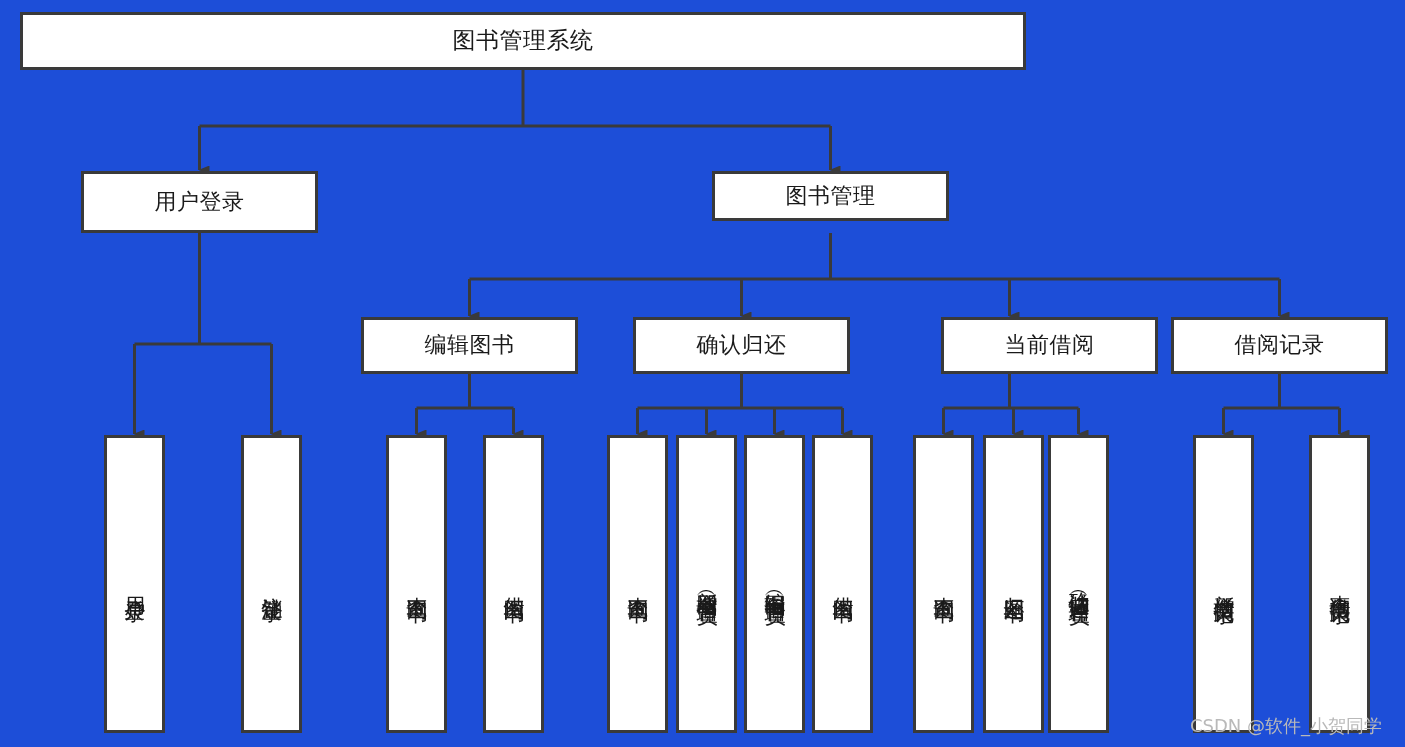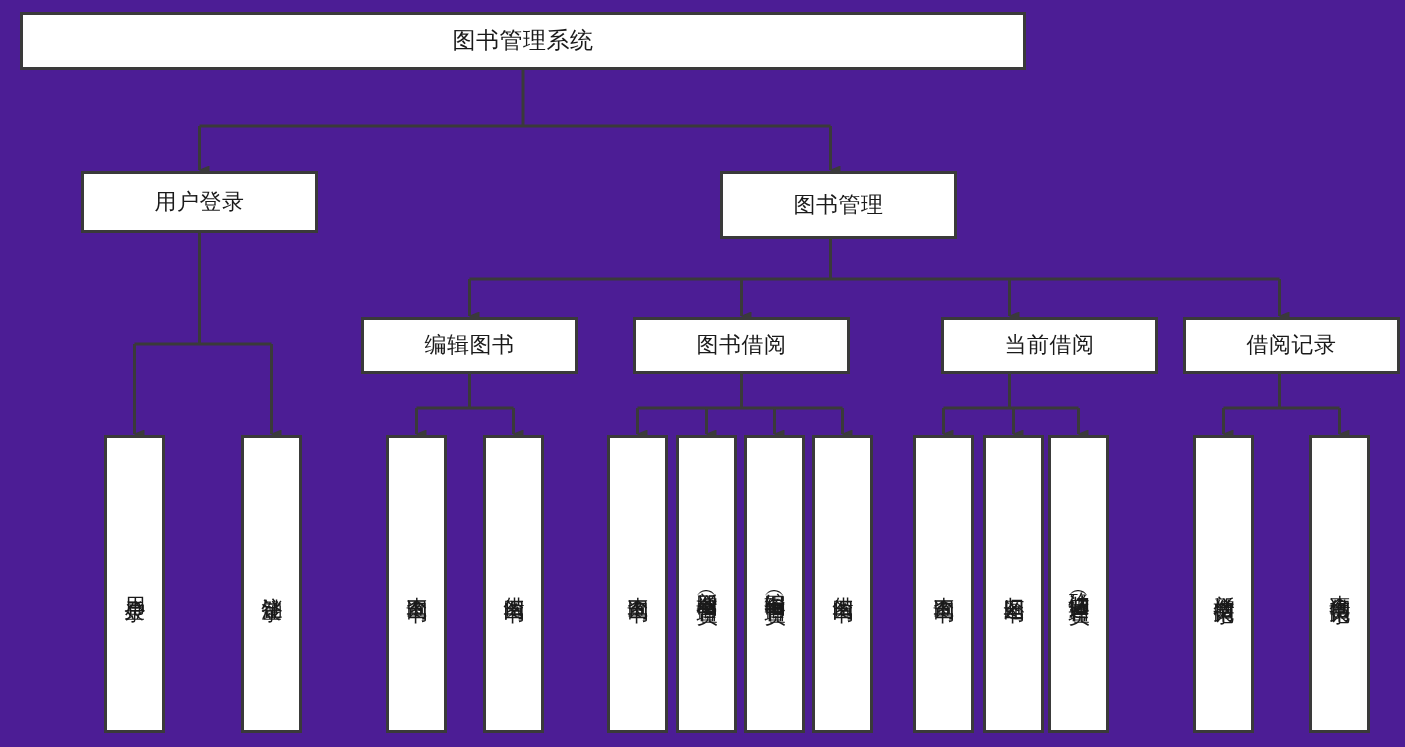--- a/index.html
+++ b/index.html
@@ -10,21 +10,21 @@
   body {
     width: 1405px;
     height: 747px;
     font-family: "DejaVu Sans", "Liberation Sans", sans-serif;
     overflow: hidden;
   }
   #diagram-root {
     position: relative;
     width: 1405px;
     height: 747px;
-    background: #4c1d95;
+    background: #1d4ed8;
   }
   svg.wires {
     position: absolute;
     left: 0;
     top: 0;
     width: 1405px;
     height: 747px;
     pointer-events: none;
   }
   .node {
@@ -116,33 +116,33 @@
       </g>
   </svg>
 
   <div id="node-layer">
       <div class="node horizontal root" style="left: 20px; top: 12px; width: 1006px; height: 58px;">
         <span class="label">图书管理系统</span>
       </div>
       <div class="node horizontal" style="left: 81px; top: 171px; width: 237px; height: 62px;">
         <span class="label">用户登录</span>
       </div>
-      <div class="node horizontal" style="left: 712px; top: 171px; width: 237px; height: 68px; margin-left: 8px;">
+      <div class="node horizontal" style="left: 712px; top: 171px; width: 237px; height: 50px;">
         <span class="label">图书管理</span>
       </div>
       <div class="node horizontal" style="left: 361px; top: 317px; width: 217px; height: 57px;">
         <span class="label">编辑图书</span>
       </div>
       <div class="node horizontal" style="left: 633px; top: 317px; width: 217px; height: 57px;">
-        <span class="label">图书借阅</span>
+        <span class="label">确认归还</span>
       </div>
       <div class="node horizontal" style="left: 901px; top: 317px; width: 217px; height: 57px; margin-left: 40px;">
         <span class="label">当前借阅</span>
       </div>
-      <div class="node horizontal" style="left: 1171px; top: 317px; width: 217px; height: 57px; margin-left: 12px;">
+      <div class="node horizontal" style="left: 1171px; top: 317px; width: 217px; height: 57px;">
         <span class="label">借阅记录</span>
       </div>
       <div class="node vertical" style="left: 104px; top: 435px; width: 61px; height: 298px;">
         <span class="label">用户登录</span>
       </div>
       <div class="node vertical" style="left: 241px; top: 435px; width: 61px; height: 298px;">
         <span class="label">注销登录</span>
       </div>
       <div class="node vertical" style="left: 386px; top: 435px; width: 61px; height: 298px;">
         <span class="label">查询图书</span>
@@ -172,13 +172,14 @@
         <span class="label">确认归还（管理员）</span>
       </div>
       <div class="node vertical" style="left: 1193px; top: 435px; width: 61px; height: 298px;">
         <span class="label">新增借阅记录</span>
       </div>
       <div class="node vertical" style="left: 1309px; top: 435px; width: 61px; height: 298px;">
         <span class="label">查询借阅记录</span>
       </div>
     </div>
 
+  <div class="watermark">CSDN @软件_小贺同学</div>
 </div>
 
 </body></html>

